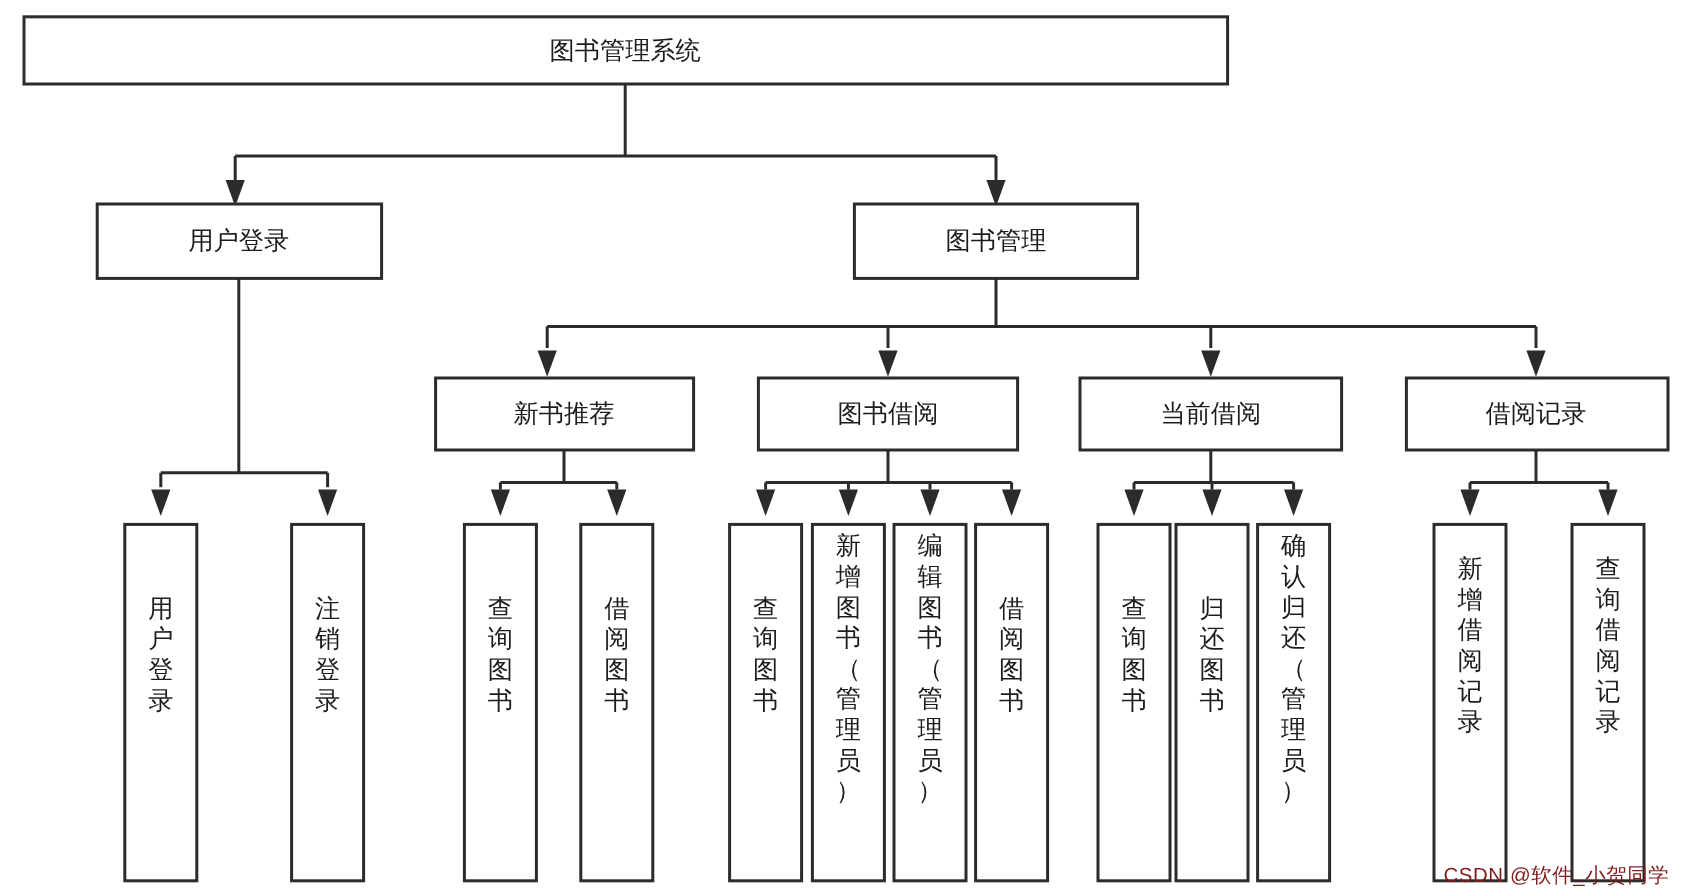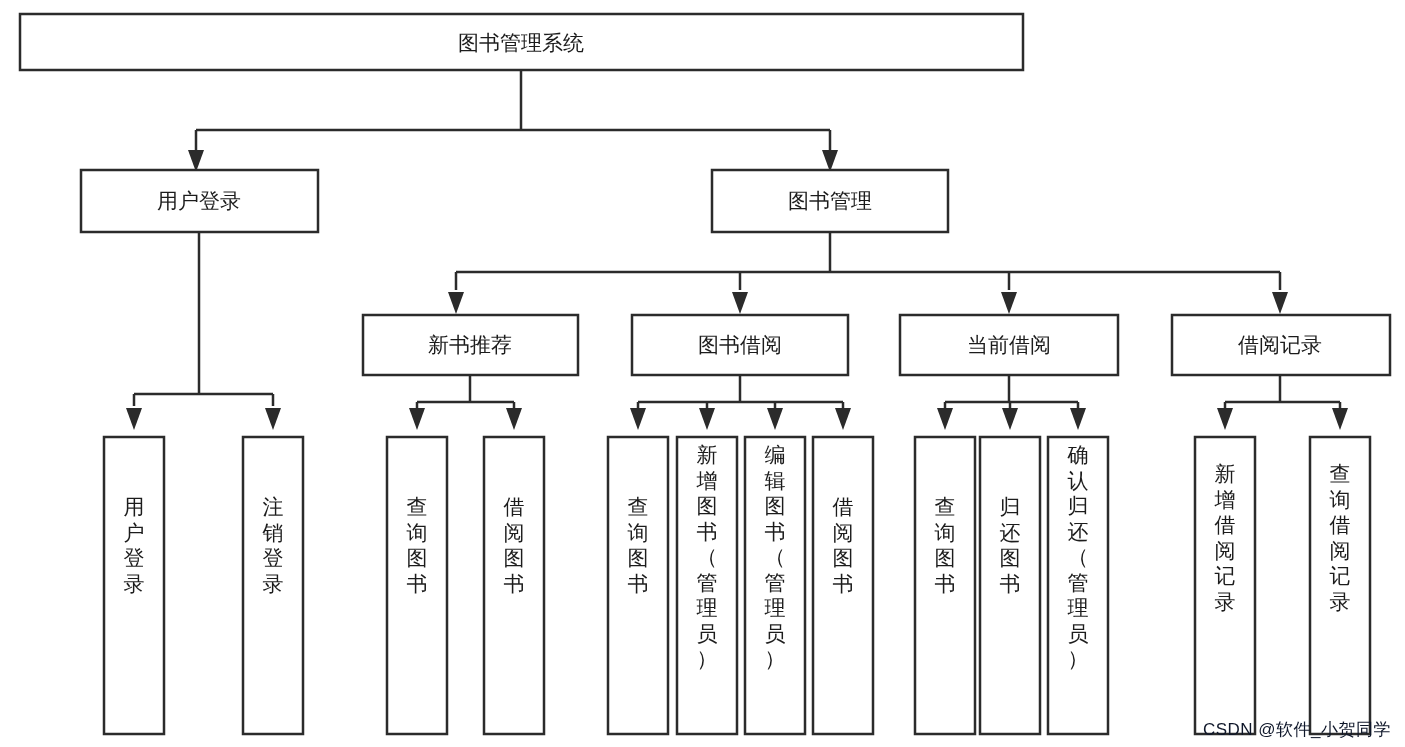--- a/index.html
+++ b/index.html
@@ -45,21 +45,21 @@
   .arrow-head {
     fill: #2b2b2b;
     stroke: none;
   }
   .watermark {
     position: absolute;
     right: 14px;
     bottom: 6px;
     font-family: "Liberation Sans", "DejaVu Sans", sans-serif;
     font-size: 17px;
-    color: #0f172a;
+    color: #7f1d1d;
     letter-spacing: 0.5px;
     white-space: nowrap;
     pointer-events: none;
     margin-top: 28px;
   }
 </style>
 </head>
 <body>
 
 <svg id="chart" viewBox="0 0 1405 747" xmlns="http://www.w3.org/2000/svg">

